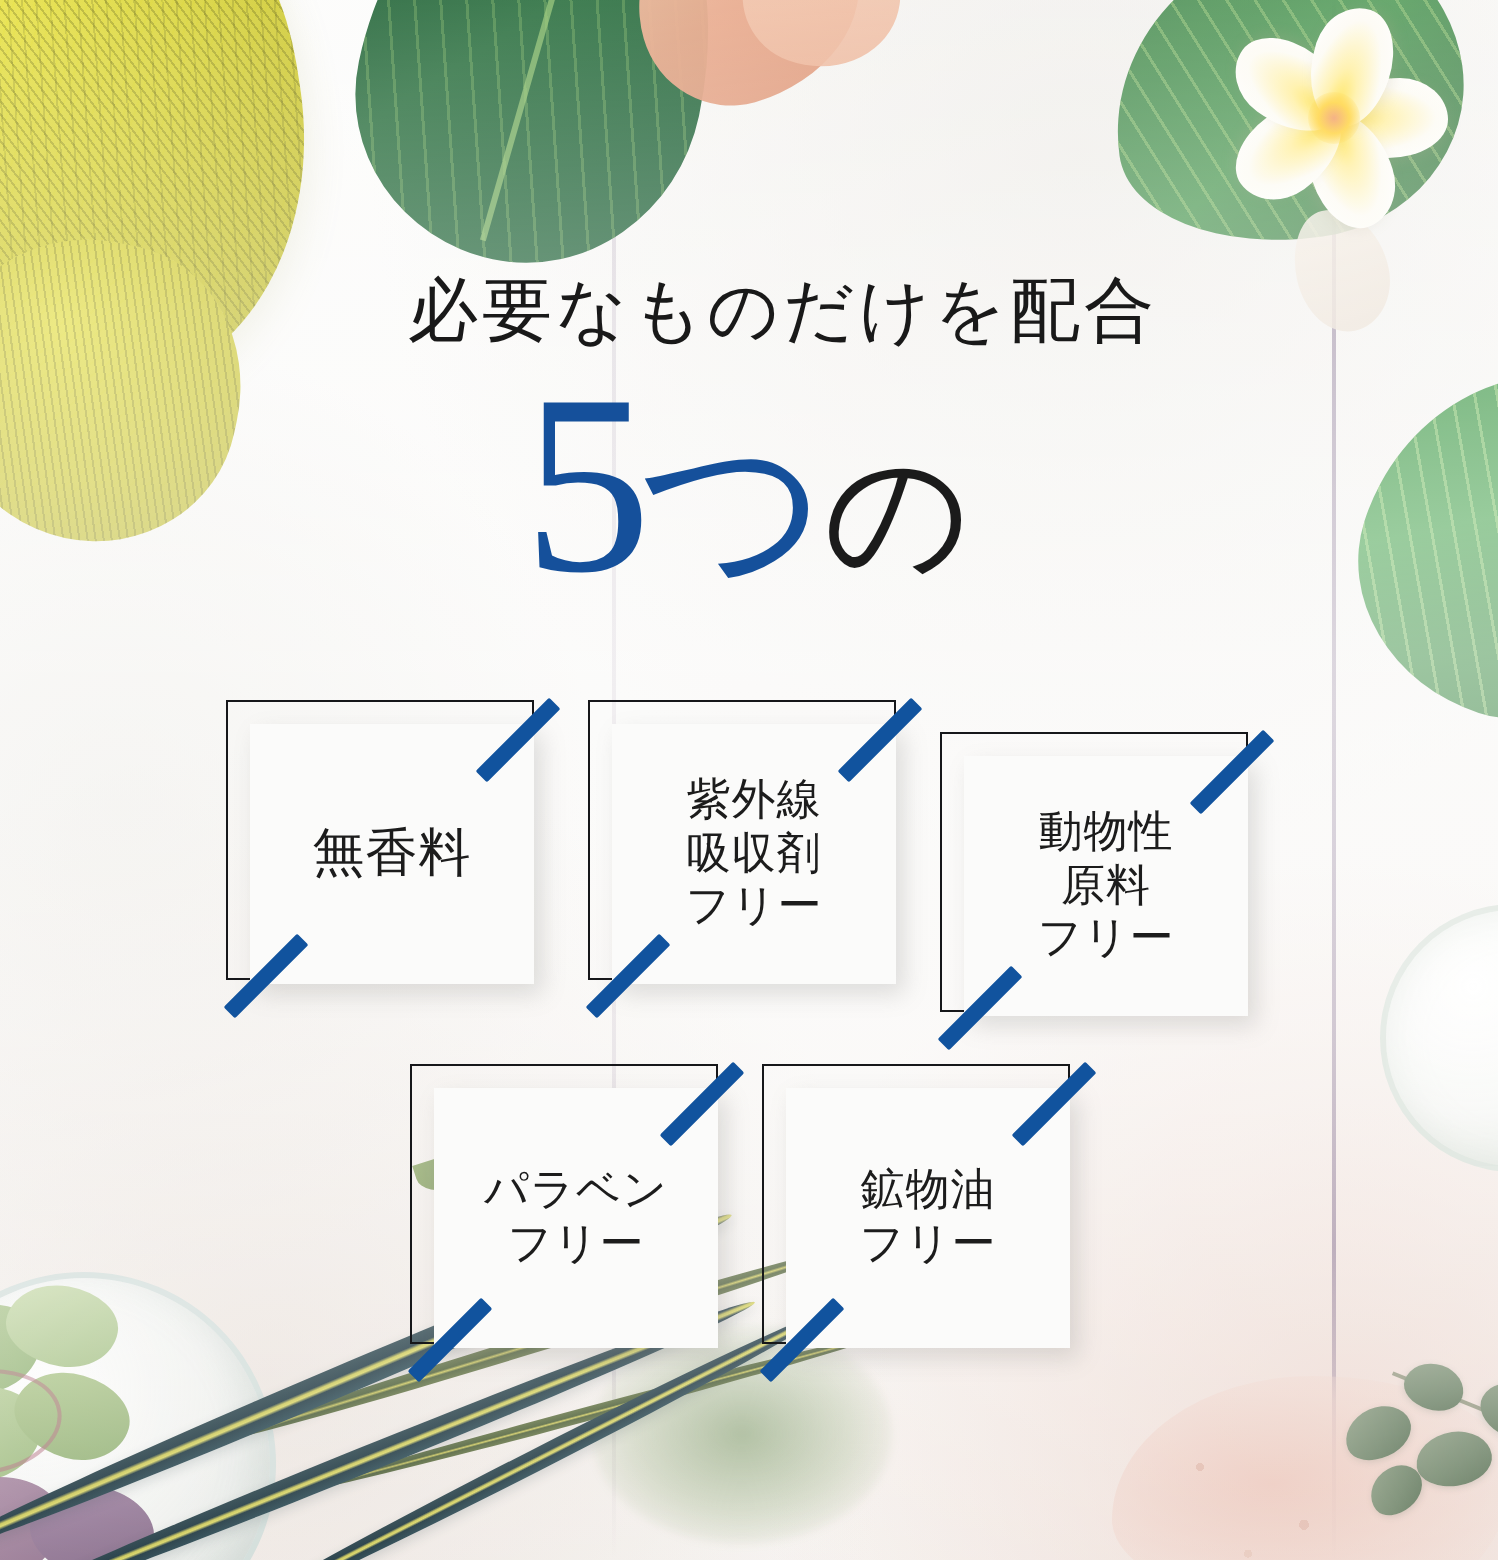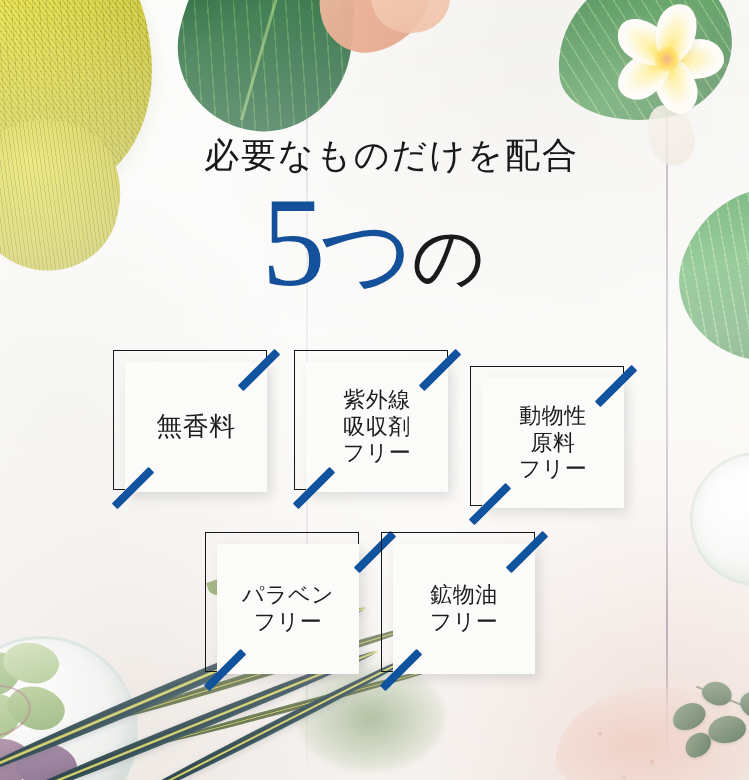--- a/index.html
+++ b/index.html
@@ -628,21 +628,21 @@
       <div class="frame"></div>
       <div class="card">
         <span class="label">動物性
 原料
 フリー</span>
       </div>
       <div class="slash tr"></div>
       <div class="slash bl"></div>
     </div>
 
-    <div class="badge" style="left:205px; top:532px;padding-left:24px;">
+    <div class="badge" style="left:205px; top:532px;">
       <div class="frame"></div>
       <div class="card">
         <span class="label">パラベン
 フリー</span>
       </div>
       <div class="slash tr"></div>
       <div class="slash bl"></div>
     </div>
 
     <div class="badge" style="left:381px; top:532px;">

